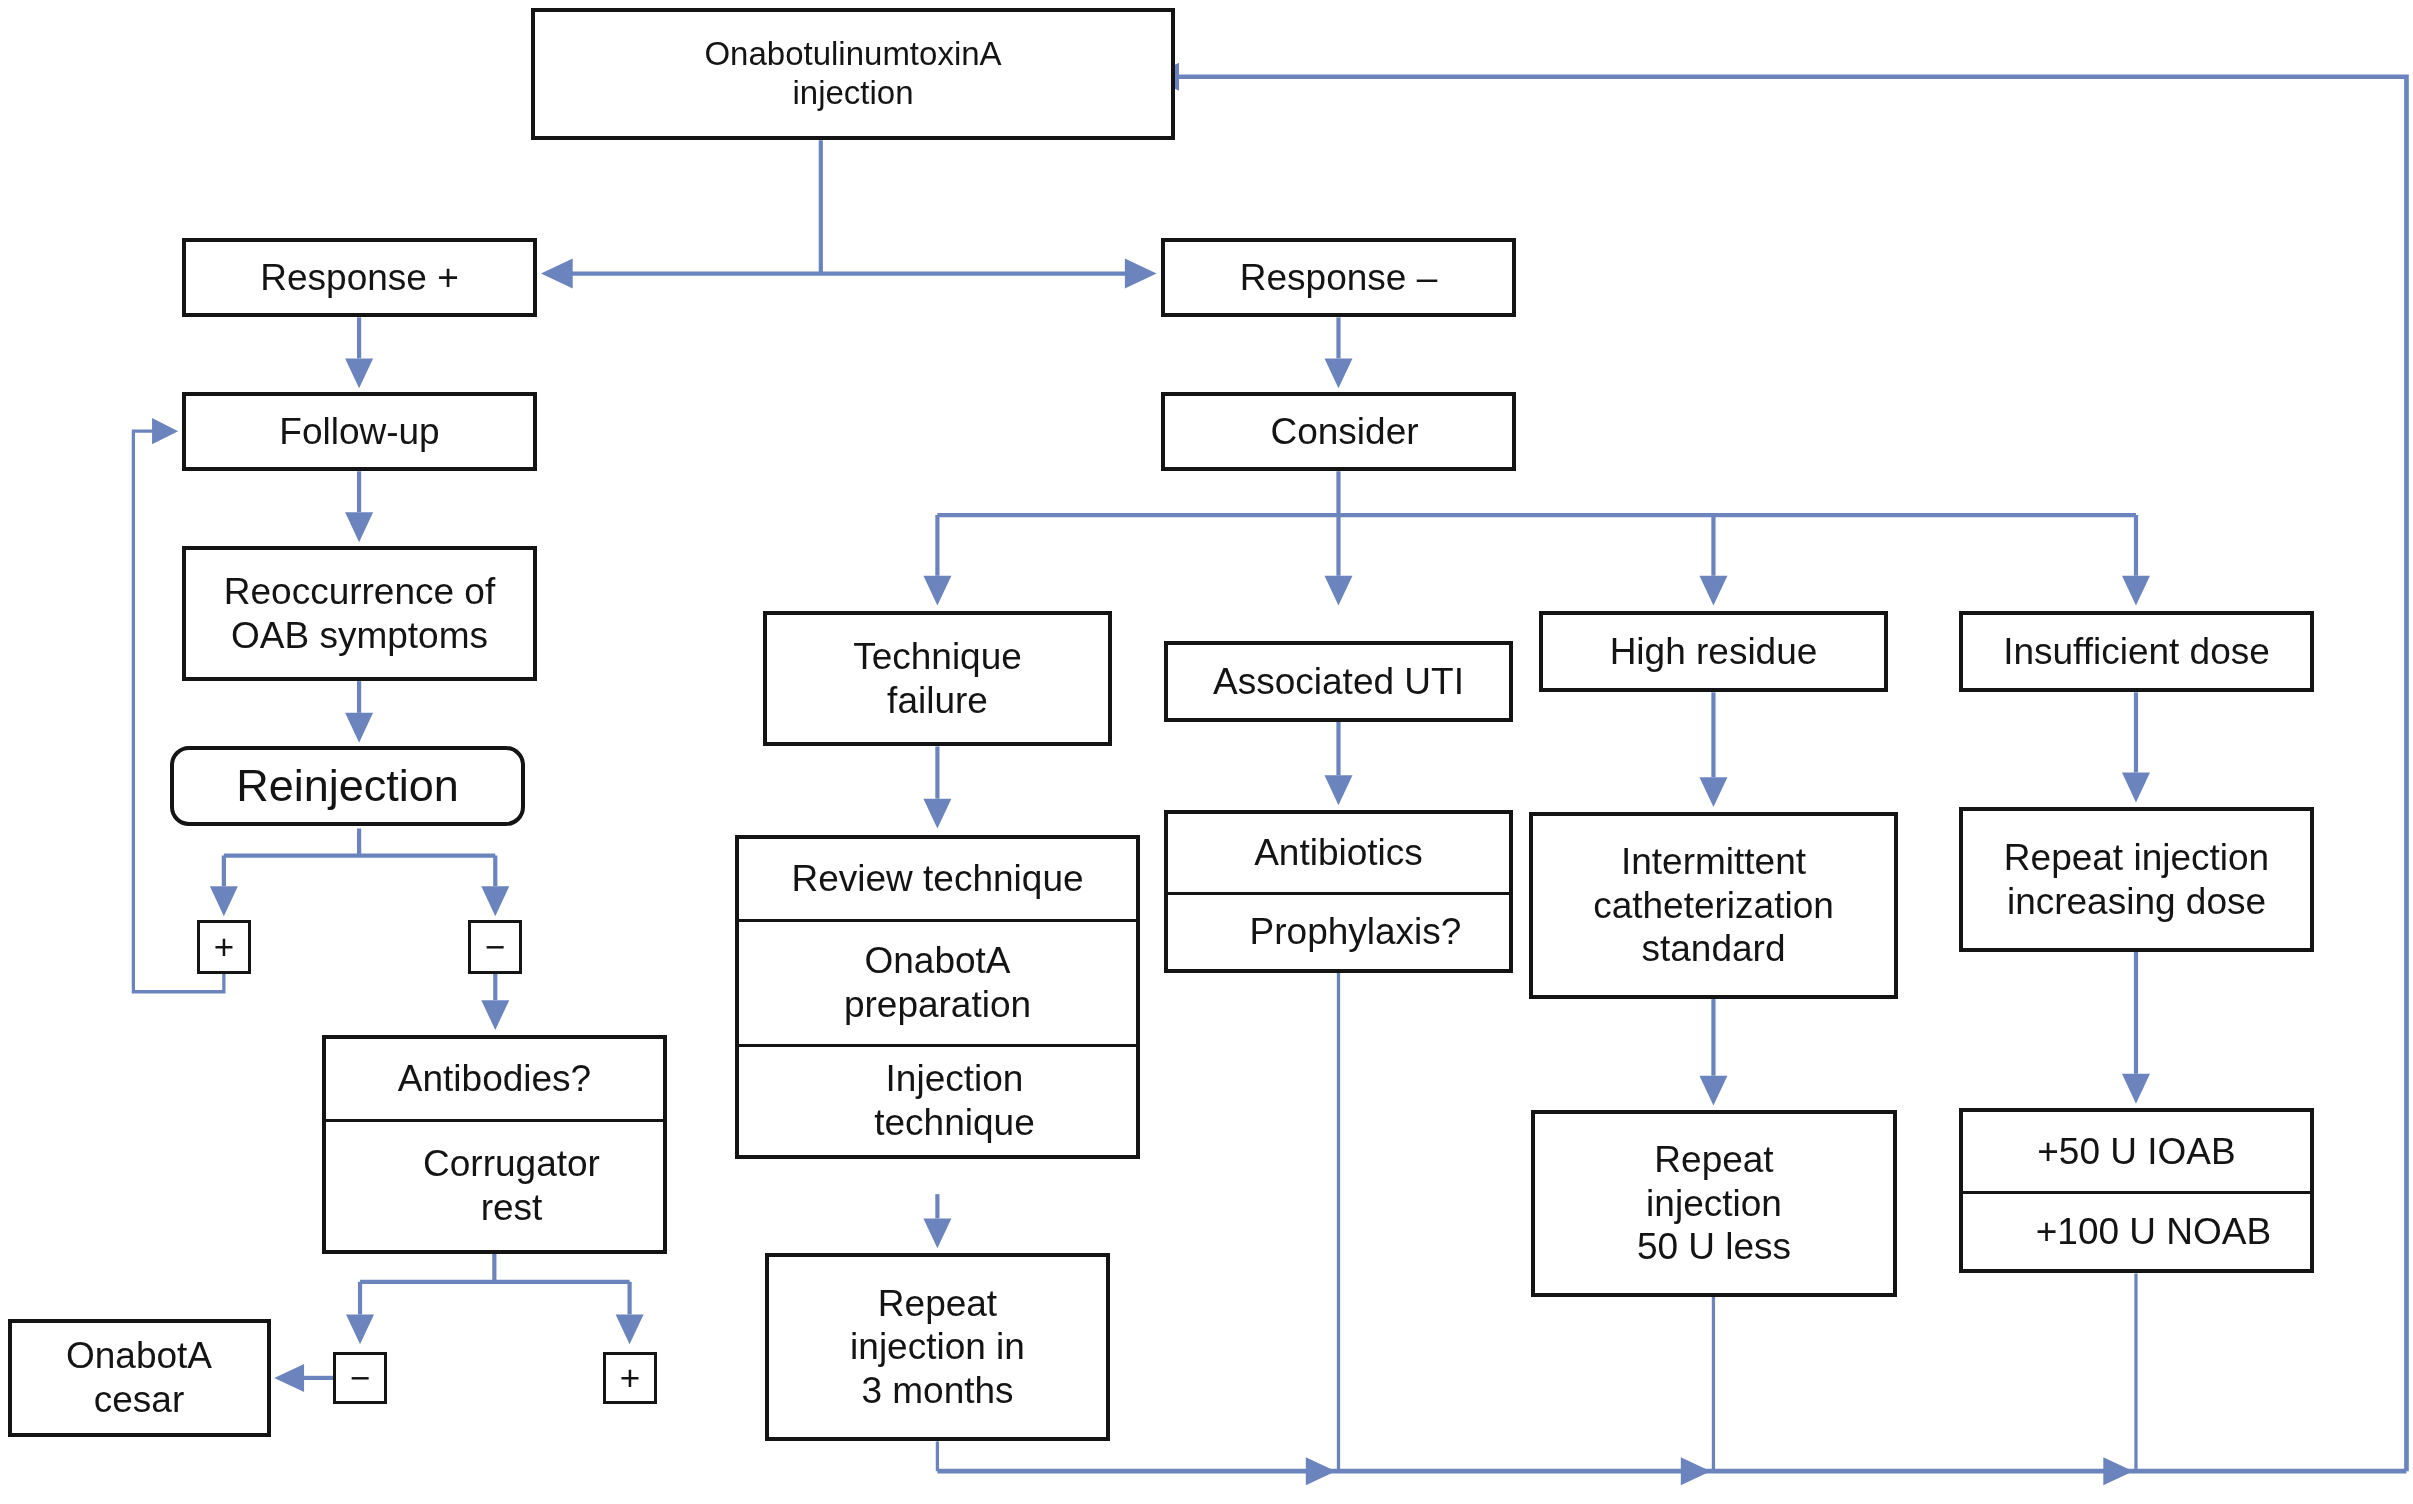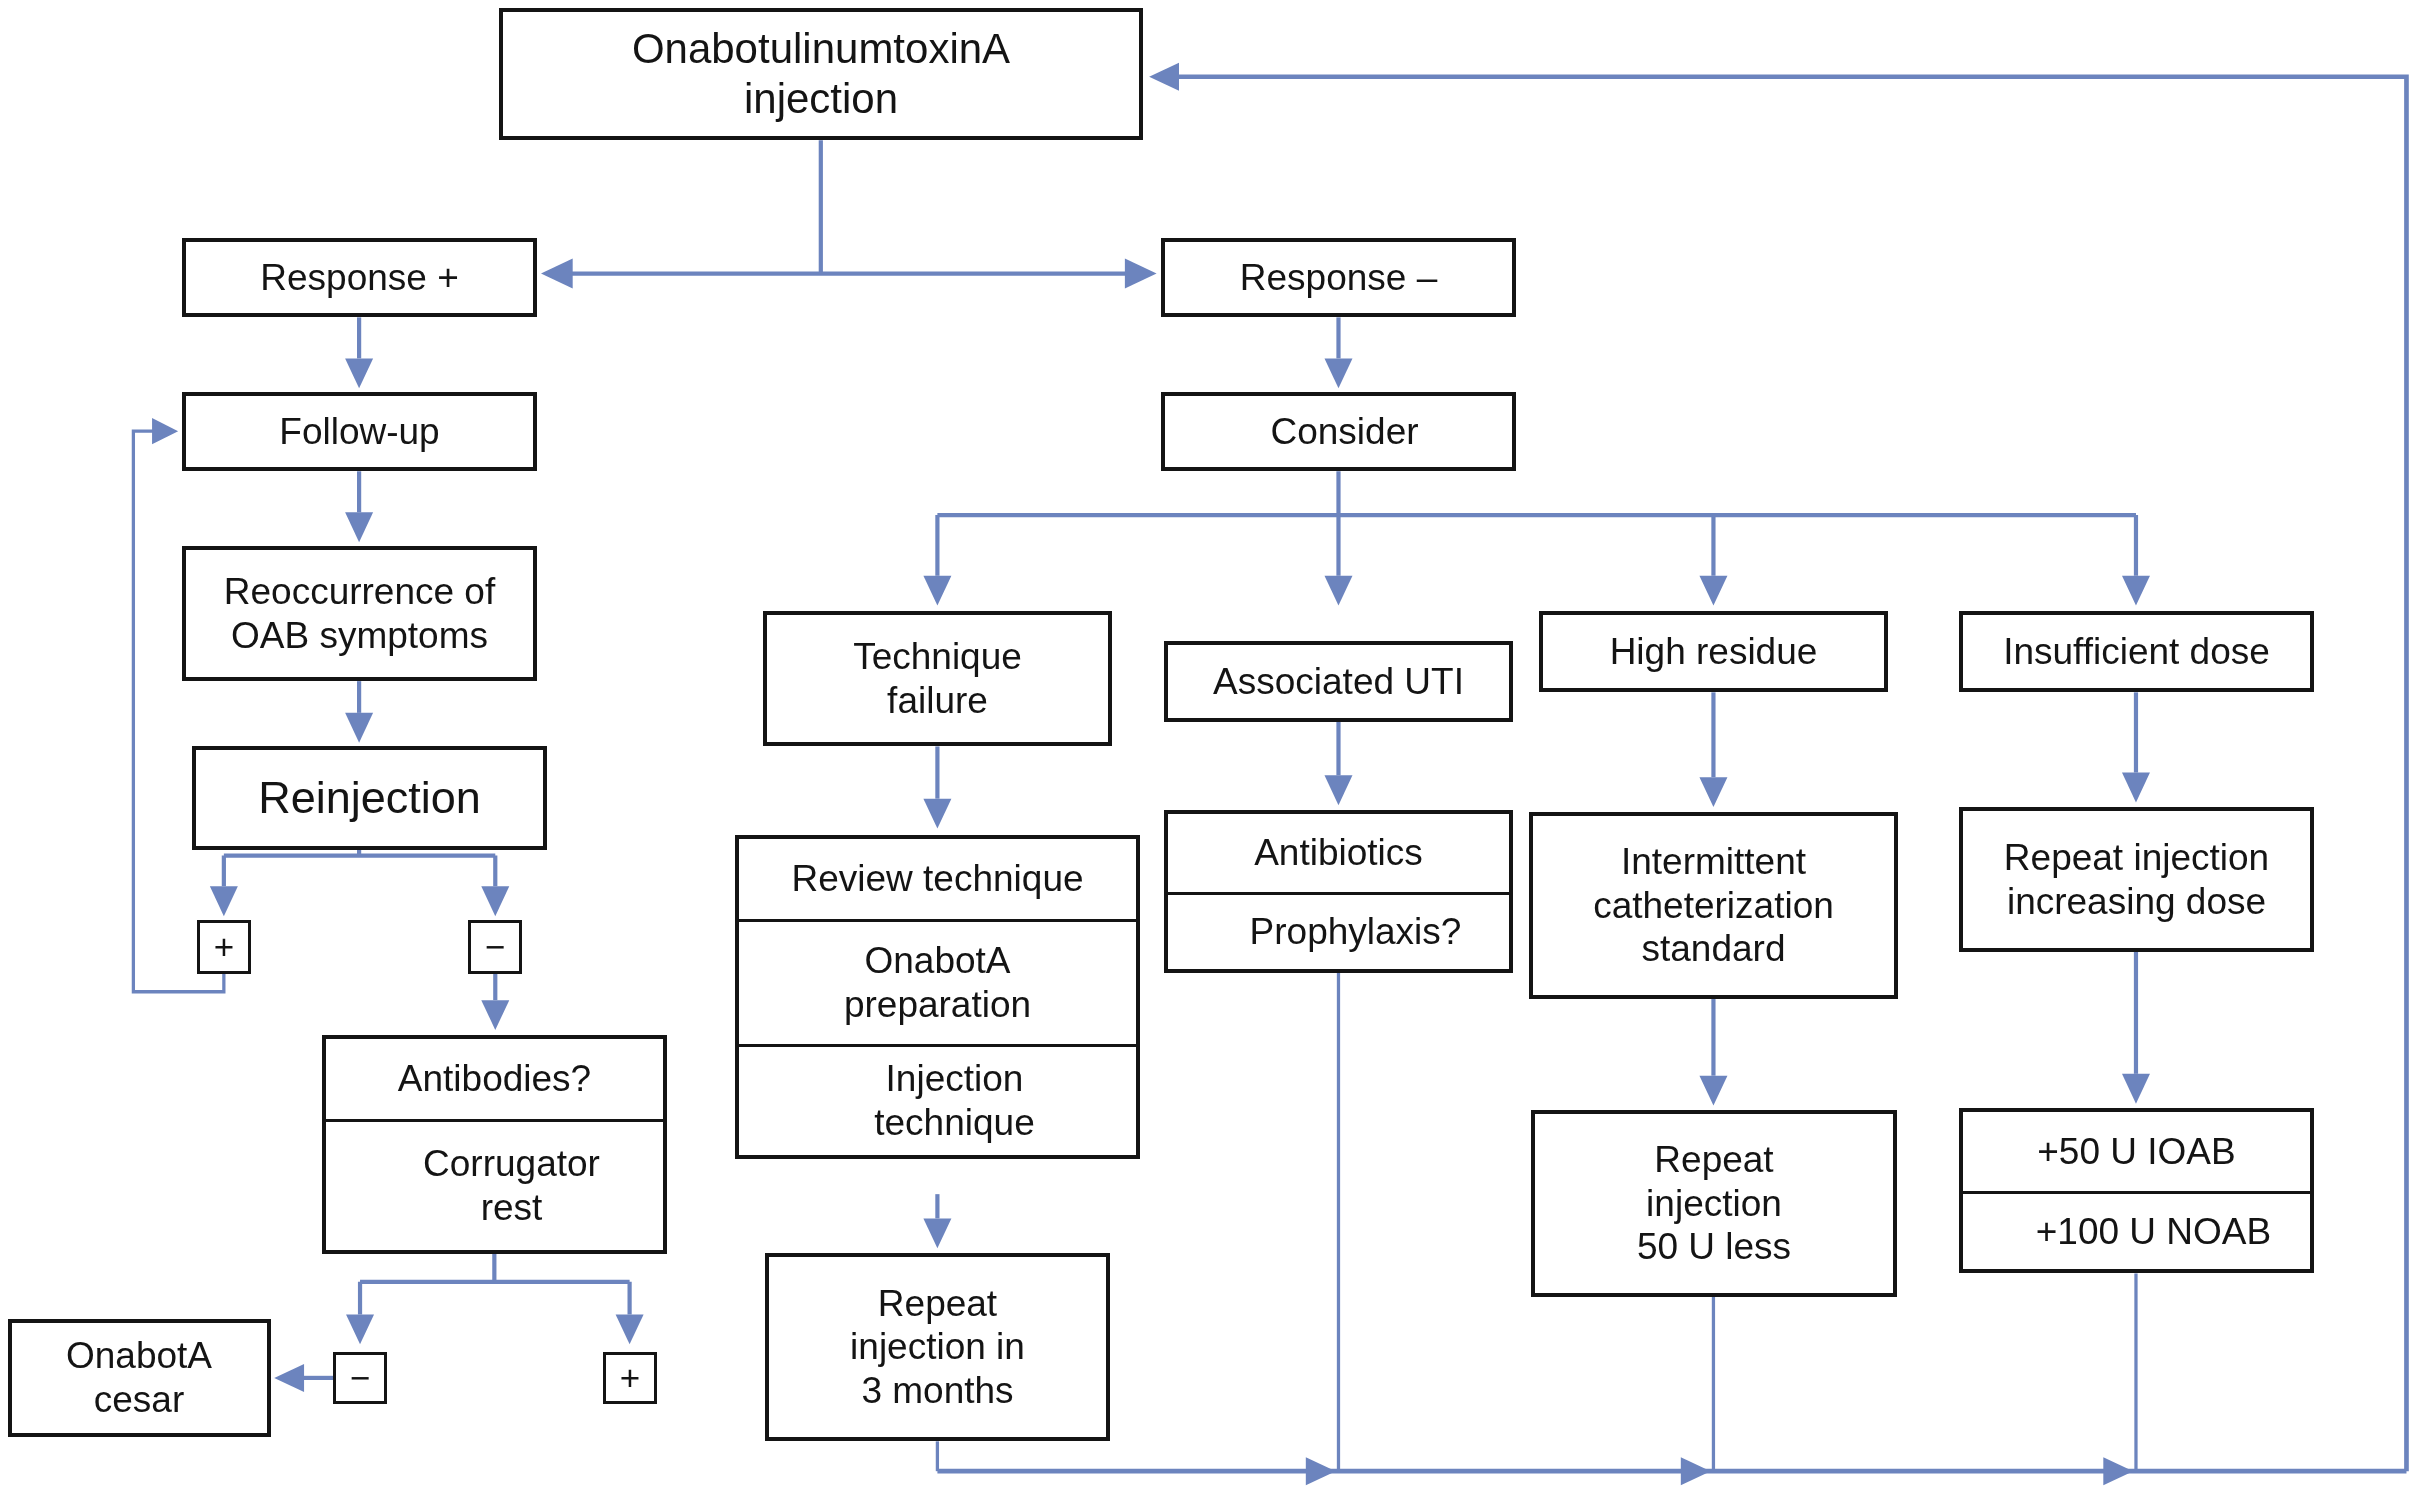--- a/index.html
+++ b/index.html
@@ -26,21 +26,21 @@
     position:absolute;
     box-sizing:border-box;
     background:var(--bg);
     border:4.7px solid var(--border);
     display:flex;align-items:center;justify-content:center;
     text-align:center;
     font-size:37px;line-height:1.18;
     white-space:pre-line;
   }
   .node.small{border-width:3.7px;font-size:35px;}
-  .node.big-font{font-size:42px;}
+  .node.big-font{font-size:33px;margin-left:32px;}
   .node.reinject-font{font-size:45px;}
   .compartment-box{
     position:absolute;
     box-sizing:border-box;
     background:var(--bg);
     border:4.7px solid var(--border);
     display:flex;flex-direction:column;
   }
   .compartment{
     box-sizing:border-box;
@@ -141,21 +141,21 @@
 
   <div class="node" style="left:182px;top:238px;width:355px;height:79px;">Response +</div>
 
   <div class="node" style="left:1161px;top:238px;width:355px;height:79px;">Response –</div>
 
   <div class="node" style="left:182px;top:392px;width:355px;height:79px;">Follow-up</div>
 
   <div class="node" style="left:182px;top:546px;width:355px;height:135px;">Reoccurrence of
 OAB symptoms</div>
 
-  <div class="node reinject-font" style="left:192px;top:746px;width:355px;height:104px;">Reinjection</div>
+  <div class="node reinject-font" style="left:170px;top:746px;width:355px;height:80px;border-radius:19px;">Reinjection</div>
 
   <div class="node small" style="left:197px;top:920px;width:54px;height:54px;">+</div>
 
   <div class="node small" style="left:468px;top:920px;width:54px;height:54px;">−</div>
 
   <div class="compartment-box" style="left:322px;top:1035px;width:345px;height:219px;">
     <div class="compartment" style="height:80px;">Antibodies?</div>
     <div class="compartment divider grow">Corrugator
 rest</div>
   </div>

